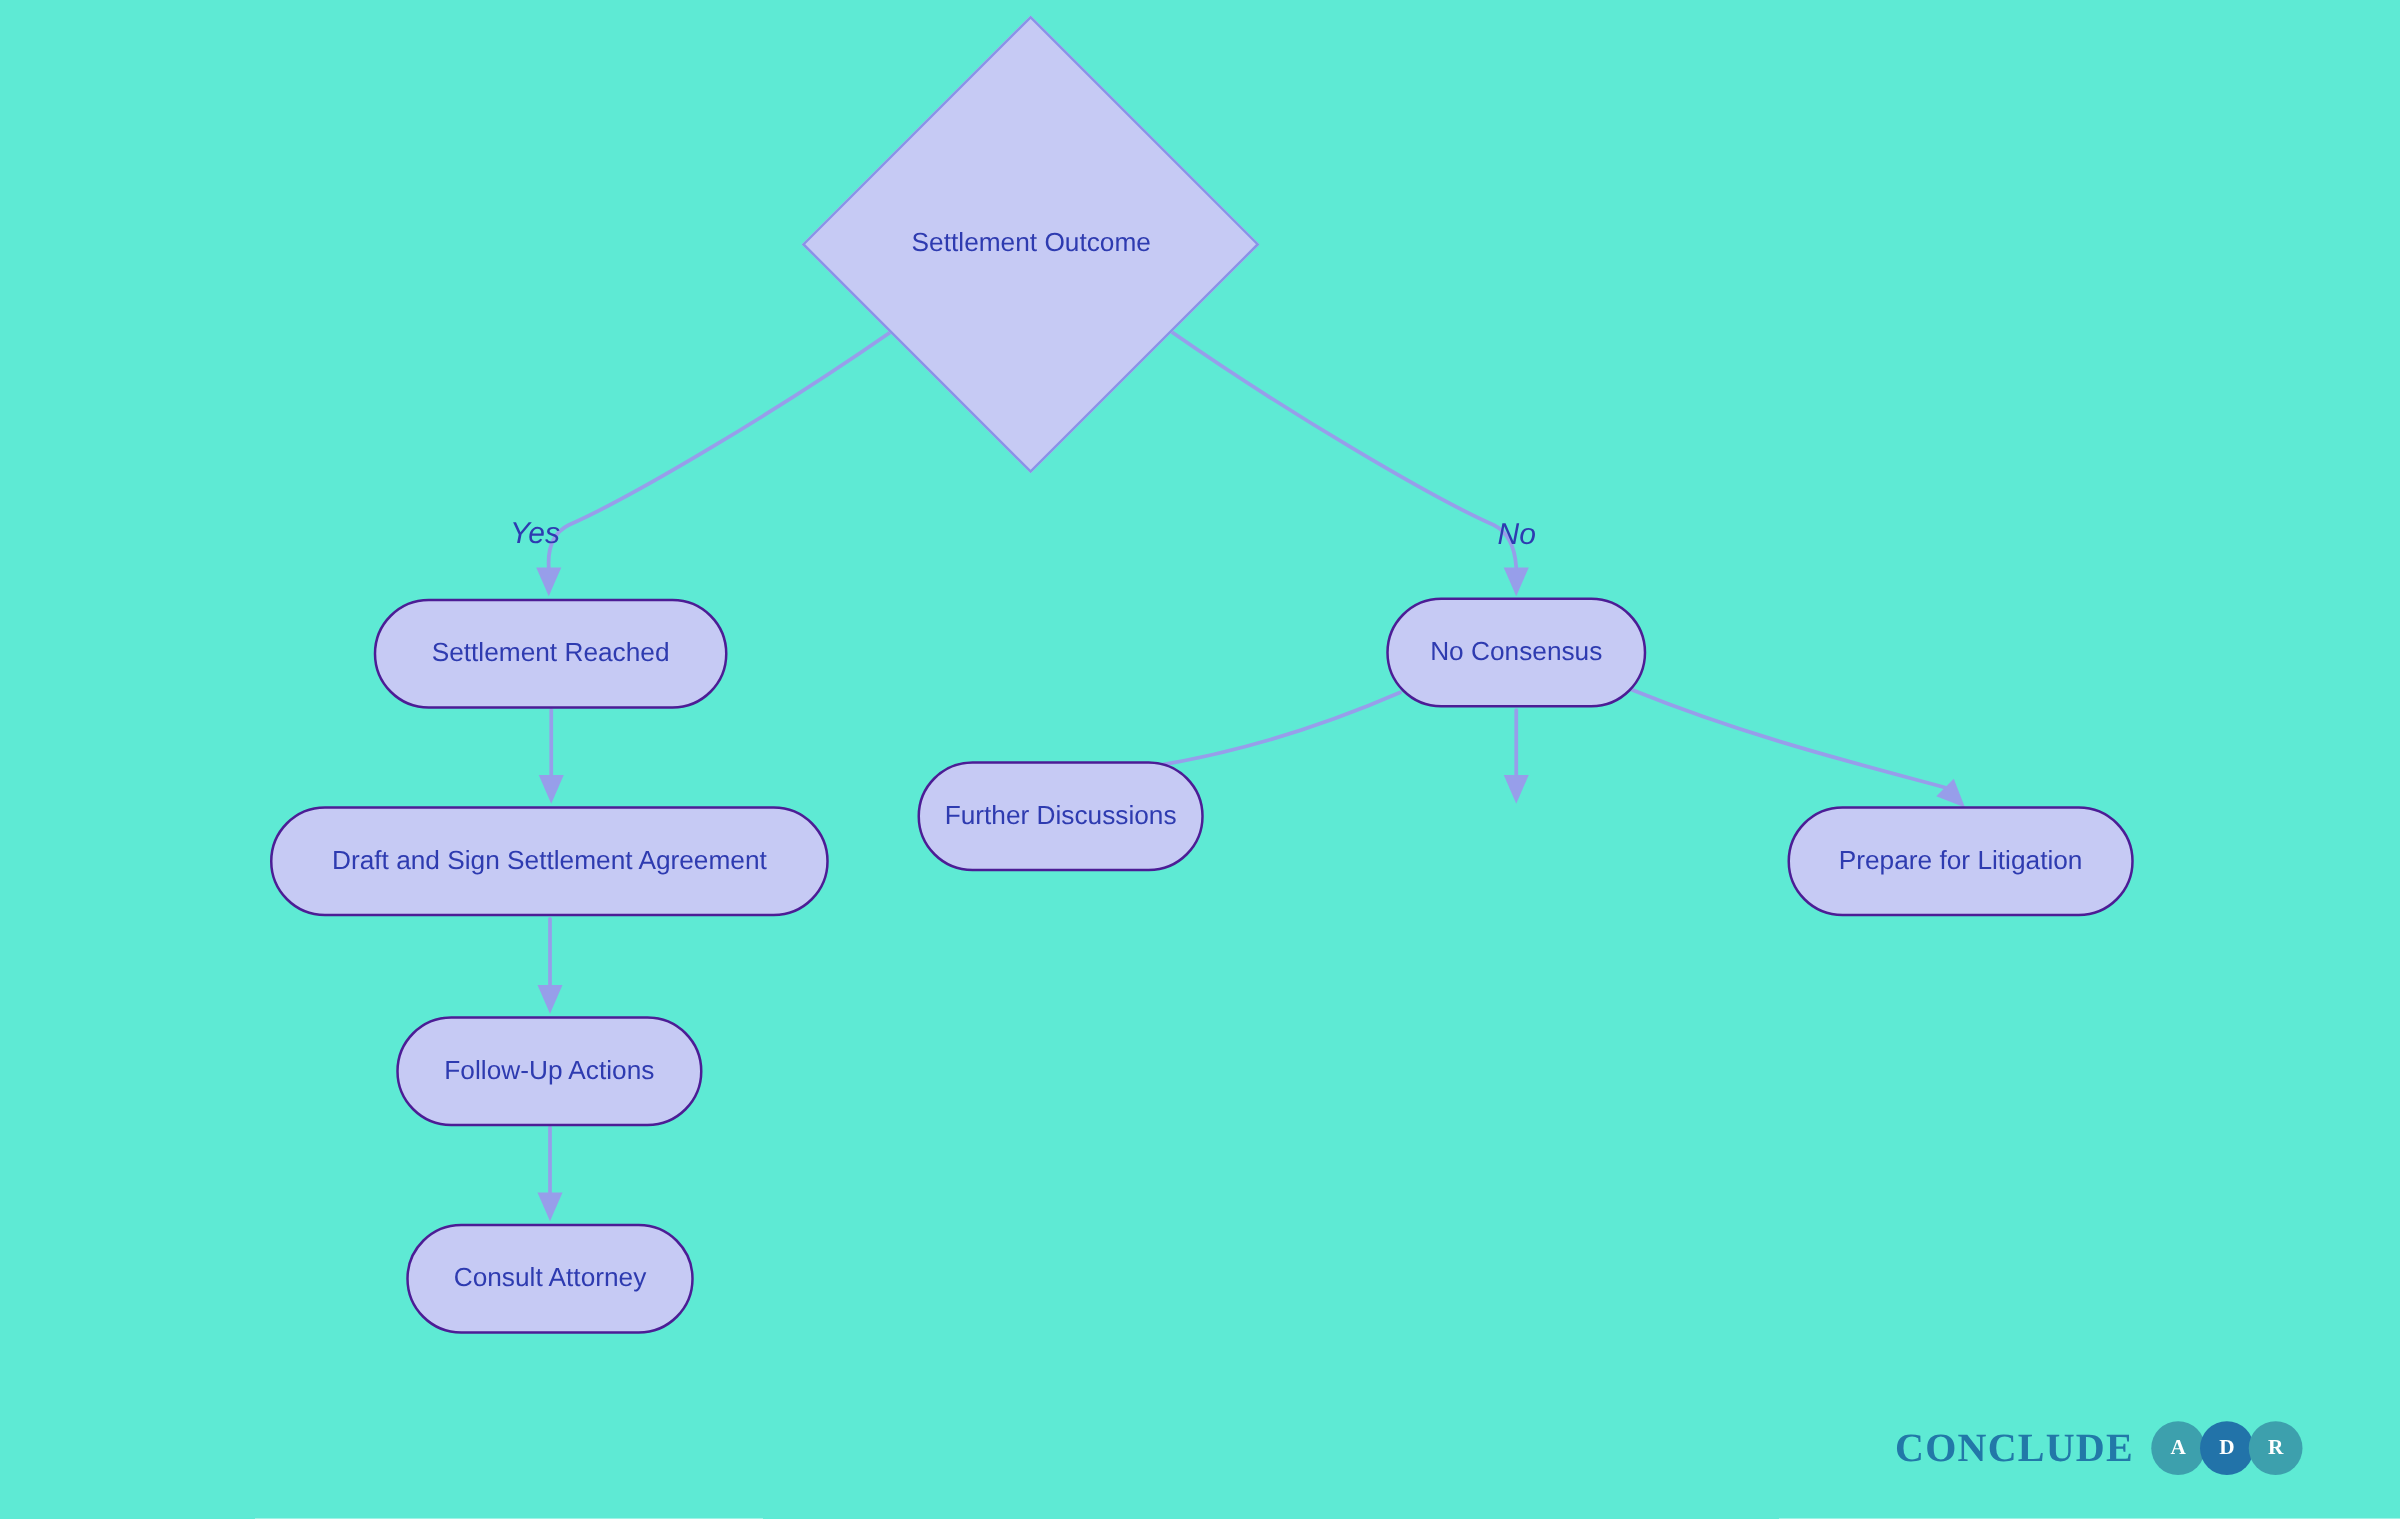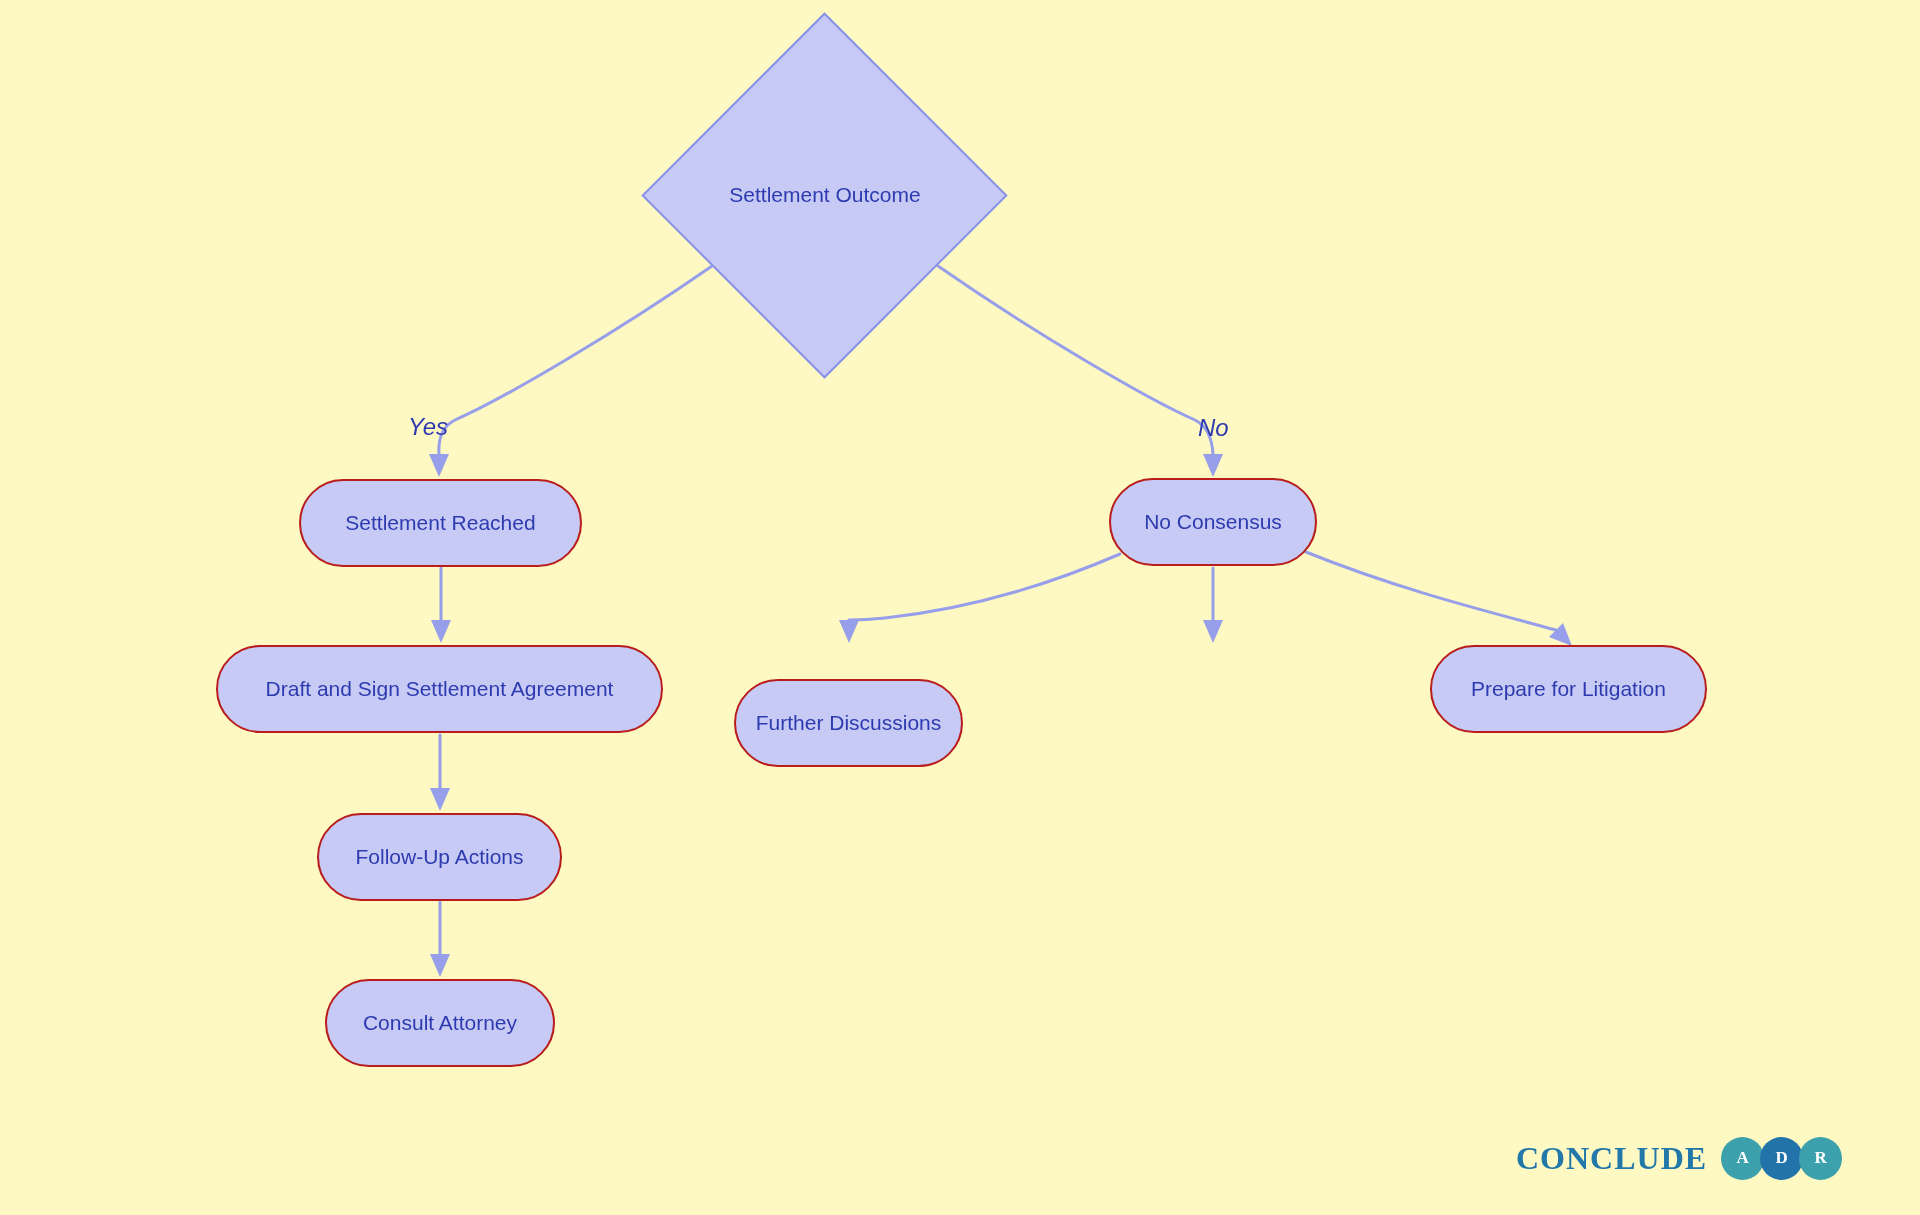--- a/index.html
+++ b/index.html
@@ -5,21 +5,21 @@
   html, body {
     margin: 0;
     padding: 0;
     background: #ffffff;
     font-family: "Liberation Sans", "DejaVu Sans", sans-serif;
   }
   .stage {
     position: relative;
     width: 1920px;
     height: 1215px;
-    background: #fef9c3;
+    background: #5eead4;
     overflow: hidden;
   }
   svg.edges {
     position: absolute;
     left: 0; top: 0;
     width: 1920px; height: 1215px;
   }
   
   .diamond-shape {
     position: absolute;
@@ -36,33 +36,33 @@
     width: 300px;
     text-align: center;
     color: #2e3bb0;
     font-size: 21px;
   }
   
   .node {
     position: absolute;
     box-sizing: border-box;
     background: #c6caf4;
-    border: 2px solid #b91c1c;
+    border: 2px solid #4c1d95;
     border-radius: 46px;
     display: flex;
     align-items: center;
     justify-content: center;
     color: #2e3bb0;
     font-size: 21px;
     white-space: nowrap;
   }
   #n-settlement-reached { left: 299px; top: 479px; width: 283px; height: 88px; }
   #n-no-consensus       { left: 1109px; top: 478px; width: 208px; height: 88px; }
   #n-draft              { left: 216px; top: 645px; width: 447px; height: 88px; text-align: center; }
-  #n-further            { left: 734px; top: 679px; width: 229px; height: 88px; }
+  #n-further            { left: 734px; top: 609px; width: 229px; height: 88px; }
   #n-additional         { left: 1073px; top: 645px; width: 280px; height: 88px; }
   #n-prepare            { left: 1430px; top: 645px; width: 277px; height: 88px; text-align: right; }
   #n-followup           { left: 317px; top: 813px; width: 245px; height: 88px; }
   #n-consult            { left: 325px; top: 979px; width: 230px; height: 88px; }
   
   .edge-label {
     position: absolute;
     color: #2e3bb0;
     font-size: 24px;
     font-style: italic;

